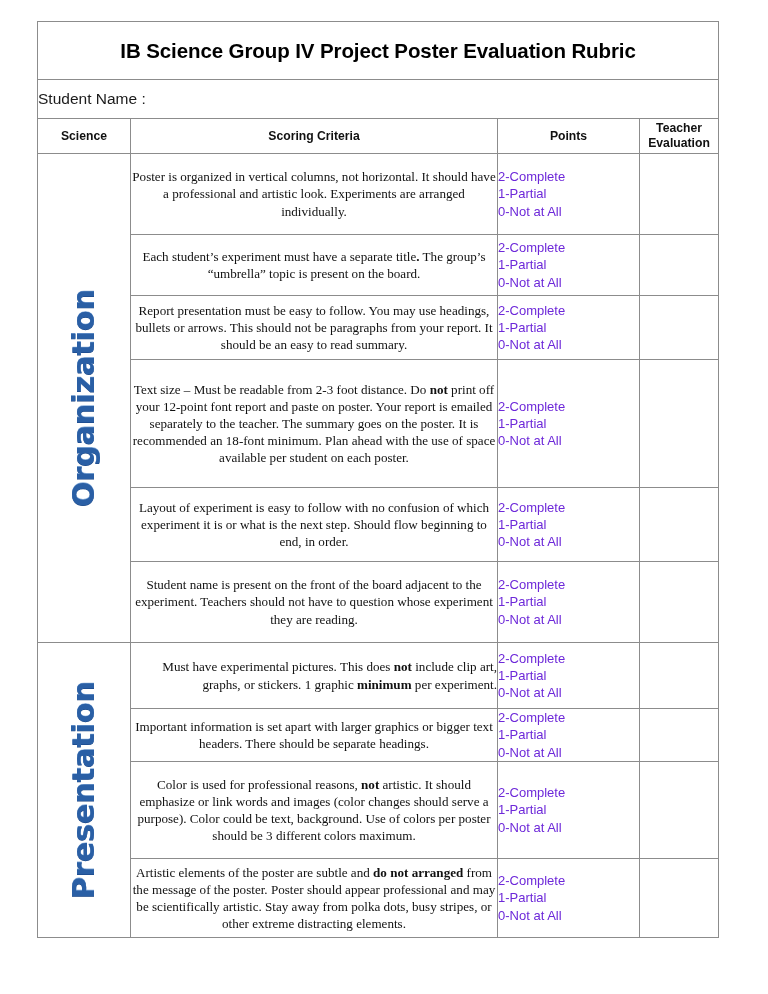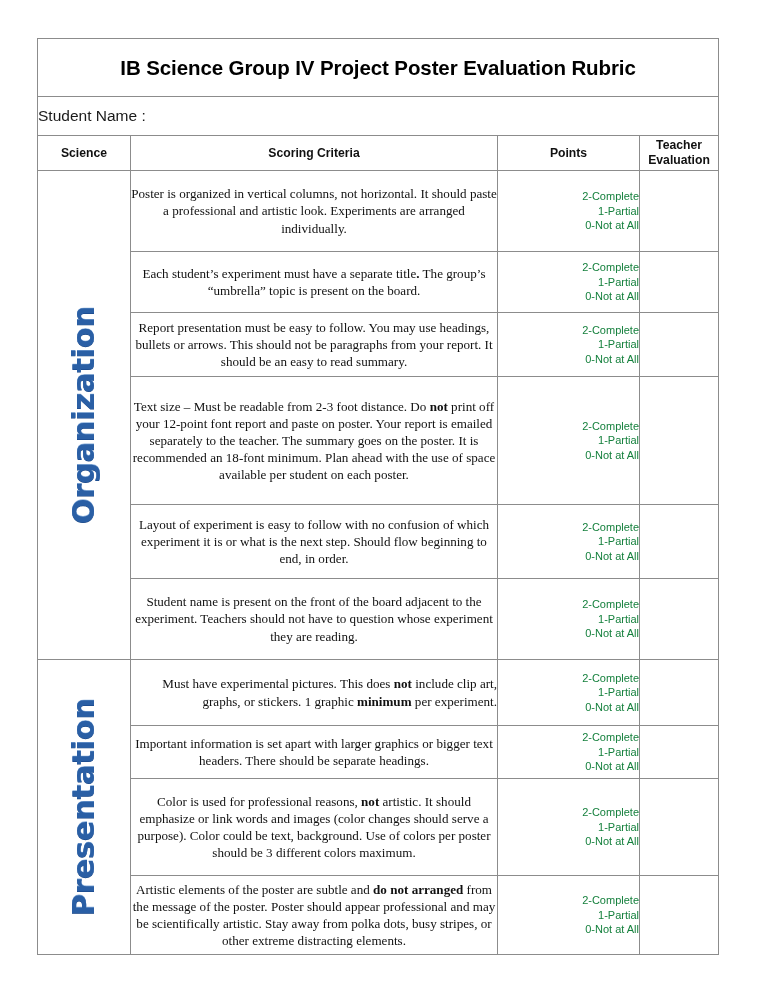--- a/index.html
+++ b/index.html
@@ -18,21 +18,21 @@
     position: relative;
     width: 768px;
     height: 994px;
     background: #ffffff;
     overflow: hidden;
   }
 
   .rubric-table {
     position: absolute;
     left: 37px;
-    top: 38px;
+    top: 21px;
     width: 681px;
     border-collapse: collapse;
     table-layout: fixed;
   }
 
   .rubric-table td,
   .rubric-table th {
     border: 1px solid #8c8c8c;
     padding: 0;
     vertical-align: middle;
@@ -108,24 +108,24 @@
     color: #111111;
     text-align: center;
     padding: 7px 11px 7px 11px;
   }
   .criteria-cell b { font-weight: bold; }
 
   
   .points-cell {
     width: 142px;
     font-family: "Liberation Sans", sans-serif;
-    font-size: 11px;
+    font-size: 13px;
     line-height: 1.32;
-    color: #15803d;
-    text-align: right;
+    color: #6d28d9;
+    text-align: left;
     padding: 5px 4px;
   }
   .points-cell .pline { display: block; }
 
   
   .teacher-cell {
     width: 79px;
   }
 </style>
 </head>
@@ -153,21 +153,21 @@
         <td class="col-head">Teacher Evaluation</td>
       </tr>
     </tbody>
     <tbody id="rubric-body">
         <tr>
           <td class="category-cell" rowspan="6">
             <div class="rot-wrap">
               <span class="rot-label">Organization</span>
             </div>
           </td>
-          <td class="criteria-cell" style="height: 80px;">Poster is organized in vertical columns, not horizontal. It should paste a professional and artistic look. Experiments are arranged individually.</td>
+          <td class="criteria-cell" style="height: 80px;">Poster is organized in vertical columns, not horizontal. It should have a professional and artistic look. Experiments are arranged individually.</td>
           <td class="points-cell">
             <span class="pline">2-Complete</span>
             <span class="pline">1-Partial</span>
             <span class="pline">0-Not at All</span>
           </td>
           <td class="teacher-cell"></td>
         </tr>
         <tr>
           <td class="criteria-cell" style="height: 60px;">Each student’s experiment must have a separate title<b>.</b> The group’s “umbrella” topic is present on the board.</td>
           <td class="points-cell">

